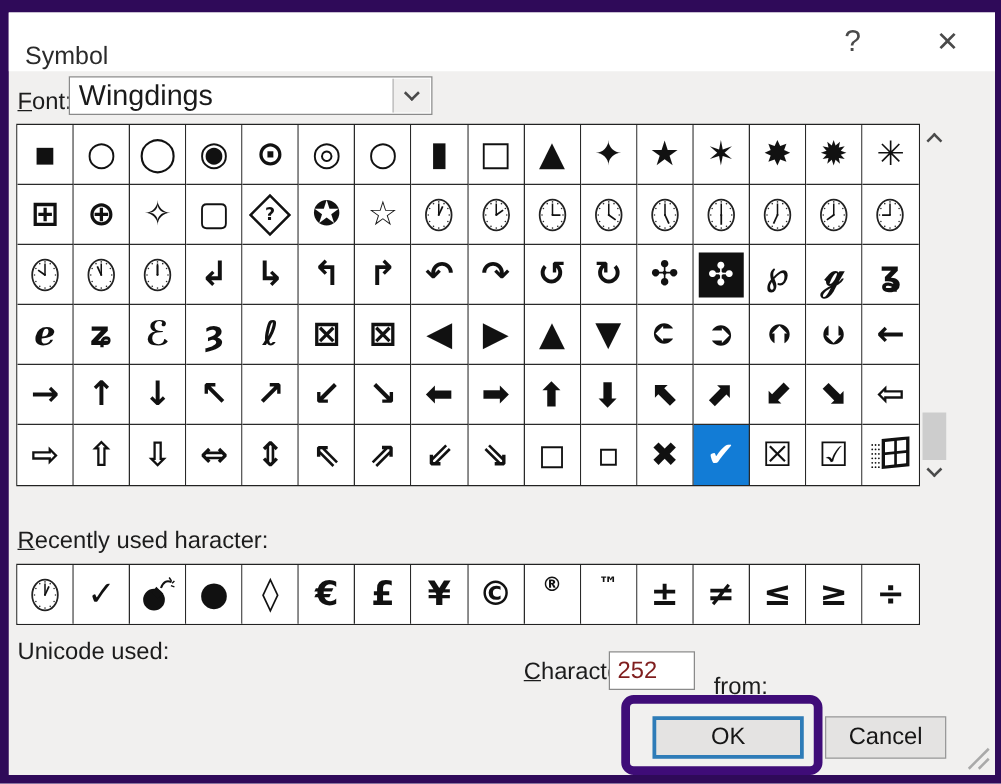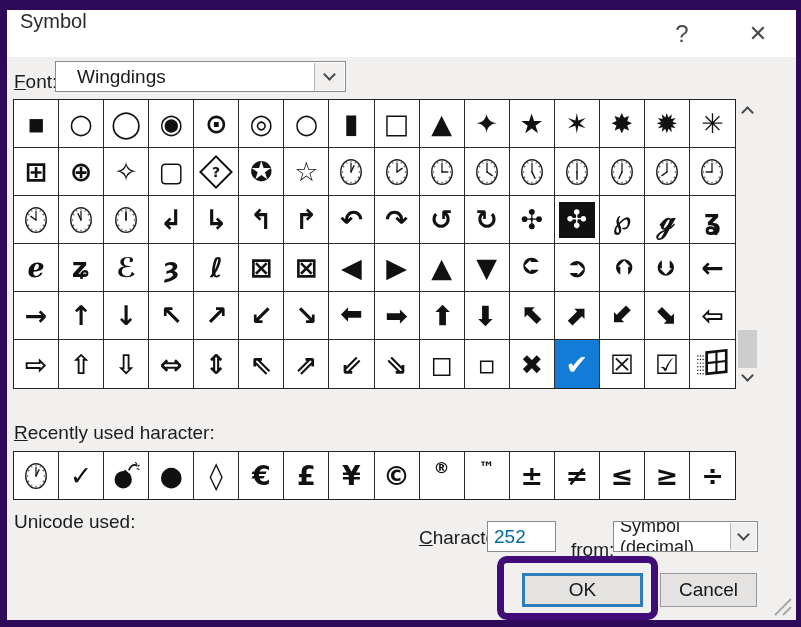--- a/index.html
+++ b/index.html
@@ -4,32 +4,32 @@
 <style>
   * { box-sizing: border-box; margin: 0; padding: 0; }
   html,body { width:801px; height:627px; overflow:hidden; }
   body { font-family:"Liberation Sans", sans-serif; }
 
   .stage { position:relative; width:801px; height:627px; background:#2f0a59; overflow:hidden; }
 
   .dialog { position:absolute; left:7px; top:10px; width:789px; height:610px; background:#f1f0ef; }
 
   .titlebar { position:absolute; left:0; top:0; width:100%; height:47px; background:#ffffff;
-              display:flex; align-items:flex-start; }
+              display:flex; align-items:flex-end; }
   .title { margin-left:13px; font-size:20px; color:#2b2b2b; }
   .winbtn { position:absolute; top:0; height:47px; width:44px; display:flex; align-items:center;
             justify-content:center; font-size:22px; color:#4a4a4a; cursor:default; }
   .helpbtn { right:92px; font-size:24px; }
   .closebtn { right:16px; }
 
   .label { position:absolute; font-size:19px; color:#1c1c1c; white-space:nowrap; }
   .u { text-decoration:underline; }
 
   .combo { position:absolute; display:flex; background:#fff; border:1px solid #8a8a8a; }
-  .combo .val { flex:1; font-size:19px; color:#1a1a1a; padding:2px 21px; display:flex; align-items:center; overflow:hidden; }
+  .combo .val { flex:1; font-size:23px; color:#1a1a1a; padding:2px 7px; display:flex; align-items:center; overflow:hidden; }
   .combo .cbtn { width:30px; background:#f0efee; border-left:1px solid #b5b5b5; margin:1px;
                  display:flex; align-items:center; justify-content:center; }
   .chev { width:9px; height:9px; border-right:2px solid #4a4a4a; border-bottom:2px solid #4a4a4a;
           transform:rotate(45deg) ; margin-top:-4px; }
   .chev.up { transform:rotate(-135deg); margin-top:4px; }
 
   .gridwrap { position:absolute; left:6px; top:89px; display:flex; }
   .sgrid { width:723px; height:290px; border:1px solid #222; background:#fff;
            display:grid; grid-template-columns:repeat(16,1fr); grid-auto-rows:48px; }
   .sgrid .cell:nth-child(n+81) { border-bottom:none; }
@@ -51,21 +51,21 @@
   .sbtn { position:absolute; left:0; width:21px; height:19px; display:flex; align-items:center; justify-content:center; }
   .sbtn.up { top:2px; } .sbtn.down { bottom:2px; }
   .sthumb { position:absolute; left:1px; top:231px; width:19px; height:38px; background:#cdcdcd; }
 
   .recentgrid { position:absolute; left:6px; top:441px; width:723px; height:49px;
                 border:1px solid #222; background:#fff; display:grid;
                 grid-template-columns:repeat(16,1fr); grid-auto-rows:47px; }
   .recentgrid .cell { border-bottom:none; }
 
   .tinput { position:absolute; left:480px; top:511px; width:69px; height:31px;
-            border:1px solid #8a8a8a; background:#fff; font-size:19px; color:#0369a1;
+            border:1px solid #8a8a8a; background:#fff; font-size:19px; color:#7f1d1d;
             padding:0 6px; font-family:"Liberation Sans", sans-serif; }
 
   .btn { position:absolute; top:563px; height:34px; background:#e4e3e2; font-size:19px;
          color:#161616; display:flex; align-items:center; justify-content:center; cursor:default; }
   .okbtn { left:515px; width:121px; border:3px solid #2e7cb8; }
   .cancelbtn { left:653px; width:97px; border:1px solid #999; }
 
   .annotation { position:absolute; left:497px; top:556px; width:161px; height:64px;
                 border:7px solid #3f0c78; border-radius:10px; z-index:9; pointer-events:none; }
 
@@ -699,26 +699,20 @@
         </div>
       </div>
 
     <span class="label" style="left:7px; top:501px;">Unicode used:</span>
 
     <span class="label" style="left:412px; top:517px;"><span class="u">C</span><span>haracter code:</span></span>
     <input class="tinput" value="252" style="">
 
     <span class="label" style="left:564px; top:529px;"><span>fro</span><span class="u">m</span><span>:</span></span>
 
-    <div class="combo" style="left:606px; top:511px; width:145px; height:31px;">
-      <span class="val" style="font-size:18px; padding:2px 6px;">Symbol (decimal)</span>
-      <span class="cbtn" style="width:26px;">
-          <span class="chev"></span>
-        </span>
-    </div>
 
     <div class="btn okbtn">OK</div>
     <div class="btn cancelbtn">Cancel</div>
 
     <svg class="grip" width="22" height="22">
       <line x1="4" y1="20" x2="20" y2="4" stroke="#a9a9a9" stroke-width="2"></line>
       <line x1="12" y1="20" x2="20" y2="12" stroke="#a9a9a9" stroke-width="2"></line>
     </svg>
   </div>
 

